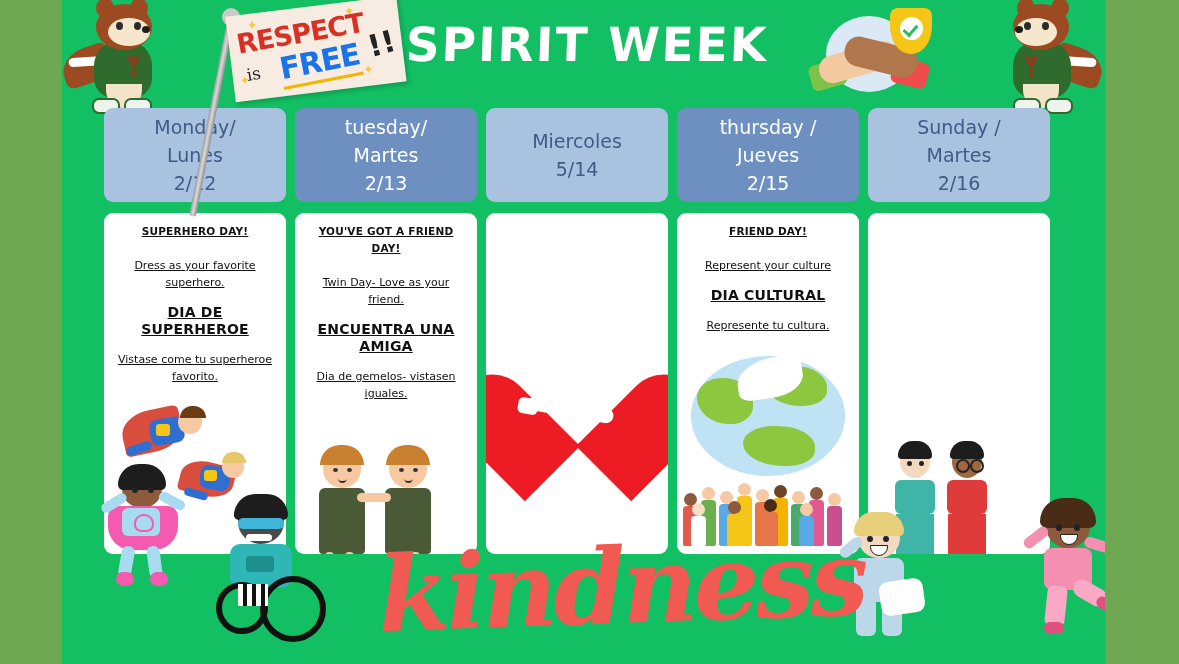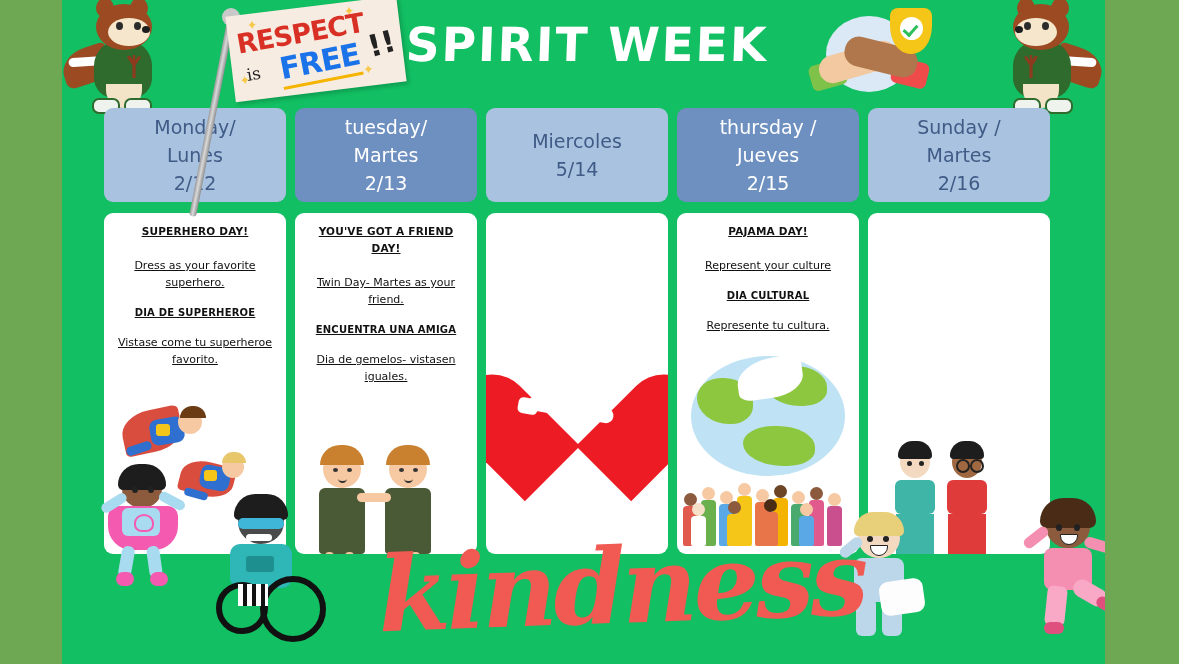--- a/index.html
+++ b/index.html
@@ -137,21 +137,21 @@
   .day-card{
     position:absolute;top:105px;width:182px;height:341px;
     background:#ffffff;border-radius:9px;overflow:hidden;
     box-sizing:border-box;padding:10px 9px 0 9px;
   }
   .card-txt{
     font-family:"DejaVu Sans", sans-serif;color:#111;
     text-align:center;font-size:11px;line-height:17px;
   }
   .card-txt .hd{font-weight:bold;font-size:10.5px;letter-spacing:.2px;}
-  .card-txt .es-hd{font-weight:bold;font-size:10px;letter-spacing:.2px;}
+  .card-txt .es-hd{font-weight:bold;font-size:14px;letter-spacing:.2px;}
   .card-txt p{margin:0 0 13px 0;text-decoration:underline;}
   .card-txt p.first{margin-bottom:17px;}
 
   
   .art{position:absolute;left:0;bottom:0;width:182px;}
   .cape{position:absolute;background:#d94d3e;border-radius:50% 12% 50% 10%;}
   .h-head{position:absolute;border-radius:50%;}
   .h-body{position:absolute;border-radius:8px;}
 
   
@@ -305,21 +305,21 @@
 
       <div class="col col-1">
         <div class="day-head dark">
           <span>tuesday/</span>
           <span>Martes</span>
           <span>2/13</span>
         </div>
         <div class="day-card">
           <div class="card-txt">
             <p class="hd first">YOU'VE GOT A FRIEND DAY!</p>
-            <p>Twin Day- Martes as your friend.</p>
+            <p>Twin Day- Love as your friend.</p>
             <p class="es-hd">ENCUENTRA UNA AMIGA</p>
             <p>Dia de gemelos- vistasen iguales.</p>
           </div>
           <div class="art" style="height:152px;">
             <div class="twin" style="left:18px;bottom:0;">
               <div class="t-head">
                   <div class="t-hair"></div>
                 <div style="position:absolute;left:10px;top:18px;width:5px;height:4px;background:#333;border-radius:50%;"></div>
                 <div style="position:absolute;left:24px;top:18px;width:5px;height:4px;background:#333;border-radius:50%;"></div>
                 <div style="position:absolute;left:15px;top:26px;width:9px;height:5px;border-bottom:2px solid #333;border-radius:0 0 9px 9px;"></div>
@@ -360,21 +360,21 @@
       </div>
 
       <div class="col col-3">
         <div class="day-head dark">
           <span>thursday /</span>
           <span>Jueves</span>
           <span>2/15</span>
         </div>
         <div class="day-card">
           <div class="card-txt">
-            <p class="hd first">PAJAMA DAY!</p>
+            <p class="hd first">FRIEND DAY!</p>
             <p>Represent your culture</p>
             <p class="es-hd">DIA CULTURAL</p>
             <p>Represente tu cultura.</p>
           </div>
           <div class="art" style="height:200px;">
             <div class="globe">
               <div class="land" style="left:6px;top:22px;width:56px;height:46px;"></div>
               <div class="land" style="left:74px;top:10px;width:62px;height:40px;"></div>
               <div class="land" style="left:52px;top:70px;width:72px;height:40px;"></div>
             </div>

